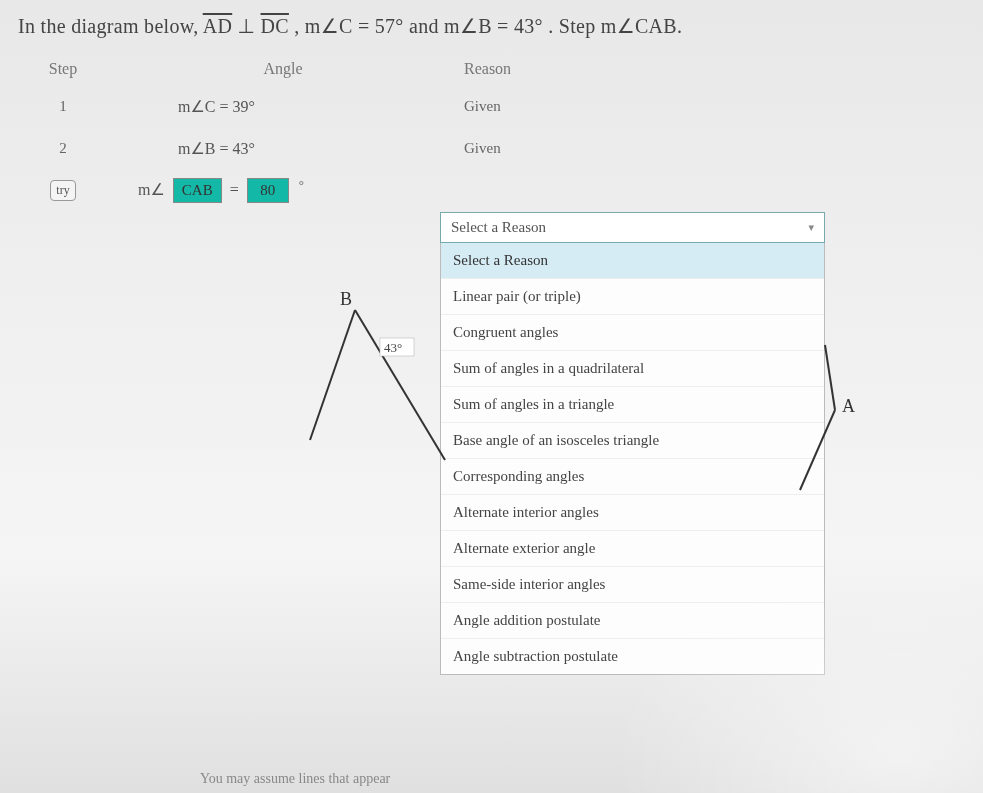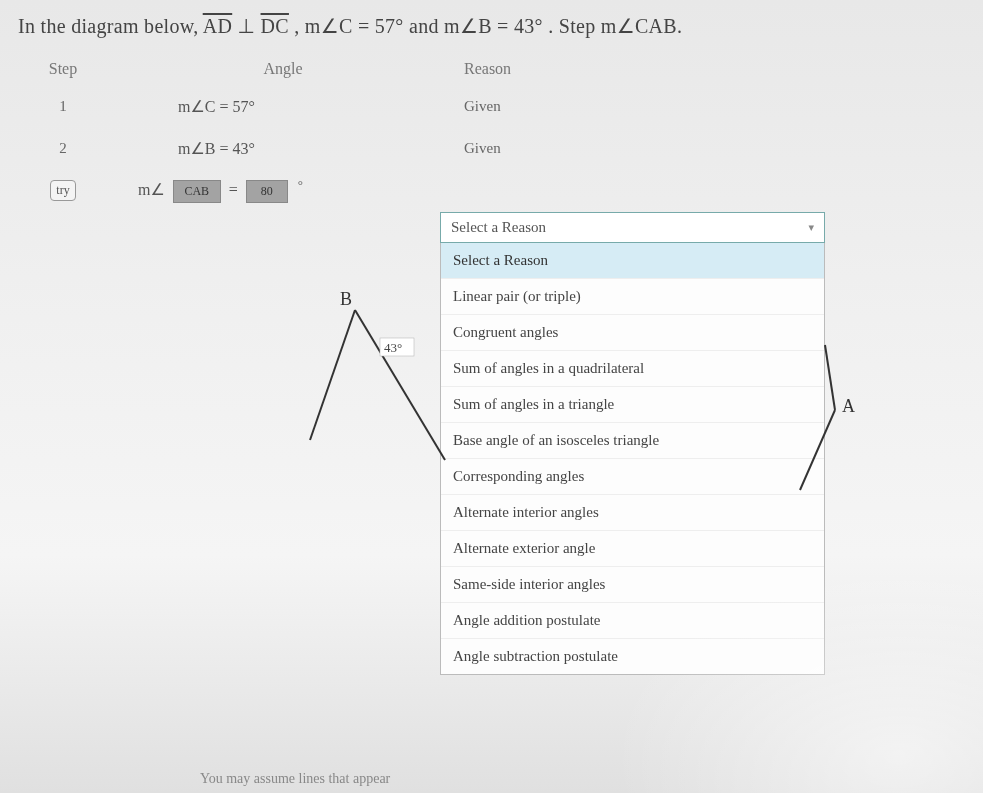--- a/index.html
+++ b/index.html
@@ -36,24 +36,24 @@
     border: 1px solid #999;
     background: #f4f4f4;
     font-size: 12px;
     padding: 2px 5px;
     border-radius: 4px;
     color: #555;
     cursor: pointer;
   }
   .inp {
     border: 1px solid #888;
-    background: #a3a3a3;
+    background: #14b8a6;
     padding: 3px 8px;
     font-family: inherit;
-    font-size: 12px;
+    font-size: 15px;
     text-align: center;
     margin: 0 4px;
     display: inline-block;
     min-width: 48px;
     color: #333;
   }
   .deg-sup { font-size: 13px; vertical-align: super; margin-left: 2px; color: #666; }
 
   .dropdown-wrap { position: absolute; left: 440px; top: 212px; width: 385px; }
   .dropdown-head {
@@ -129,21 +129,21 @@
 </div>
 
 <div class="columns">
   <div class="col-step hdr step">Step</div>
   <div class="col-angle hdr angle">Angle</div>
   <div class="col-reason hdr reason">Reason</div>
 </div>
 
 <div class="row">
   <div class="cell-step">1</div>
-  <div class="cell-angle">m∠C = 57°</div>
+  <div class="cell-angle">m∠C = 39°</div>
   <div class="cell-reason">Given</div>
 </div>
 
 <div class="row">
   <div class="cell-step">2</div>
   <div class="cell-angle">m∠B = 43°</div>
   <div class="cell-reason">Given</div>
 </div>
 
 <div class="row" style="margin-top:4px;">

